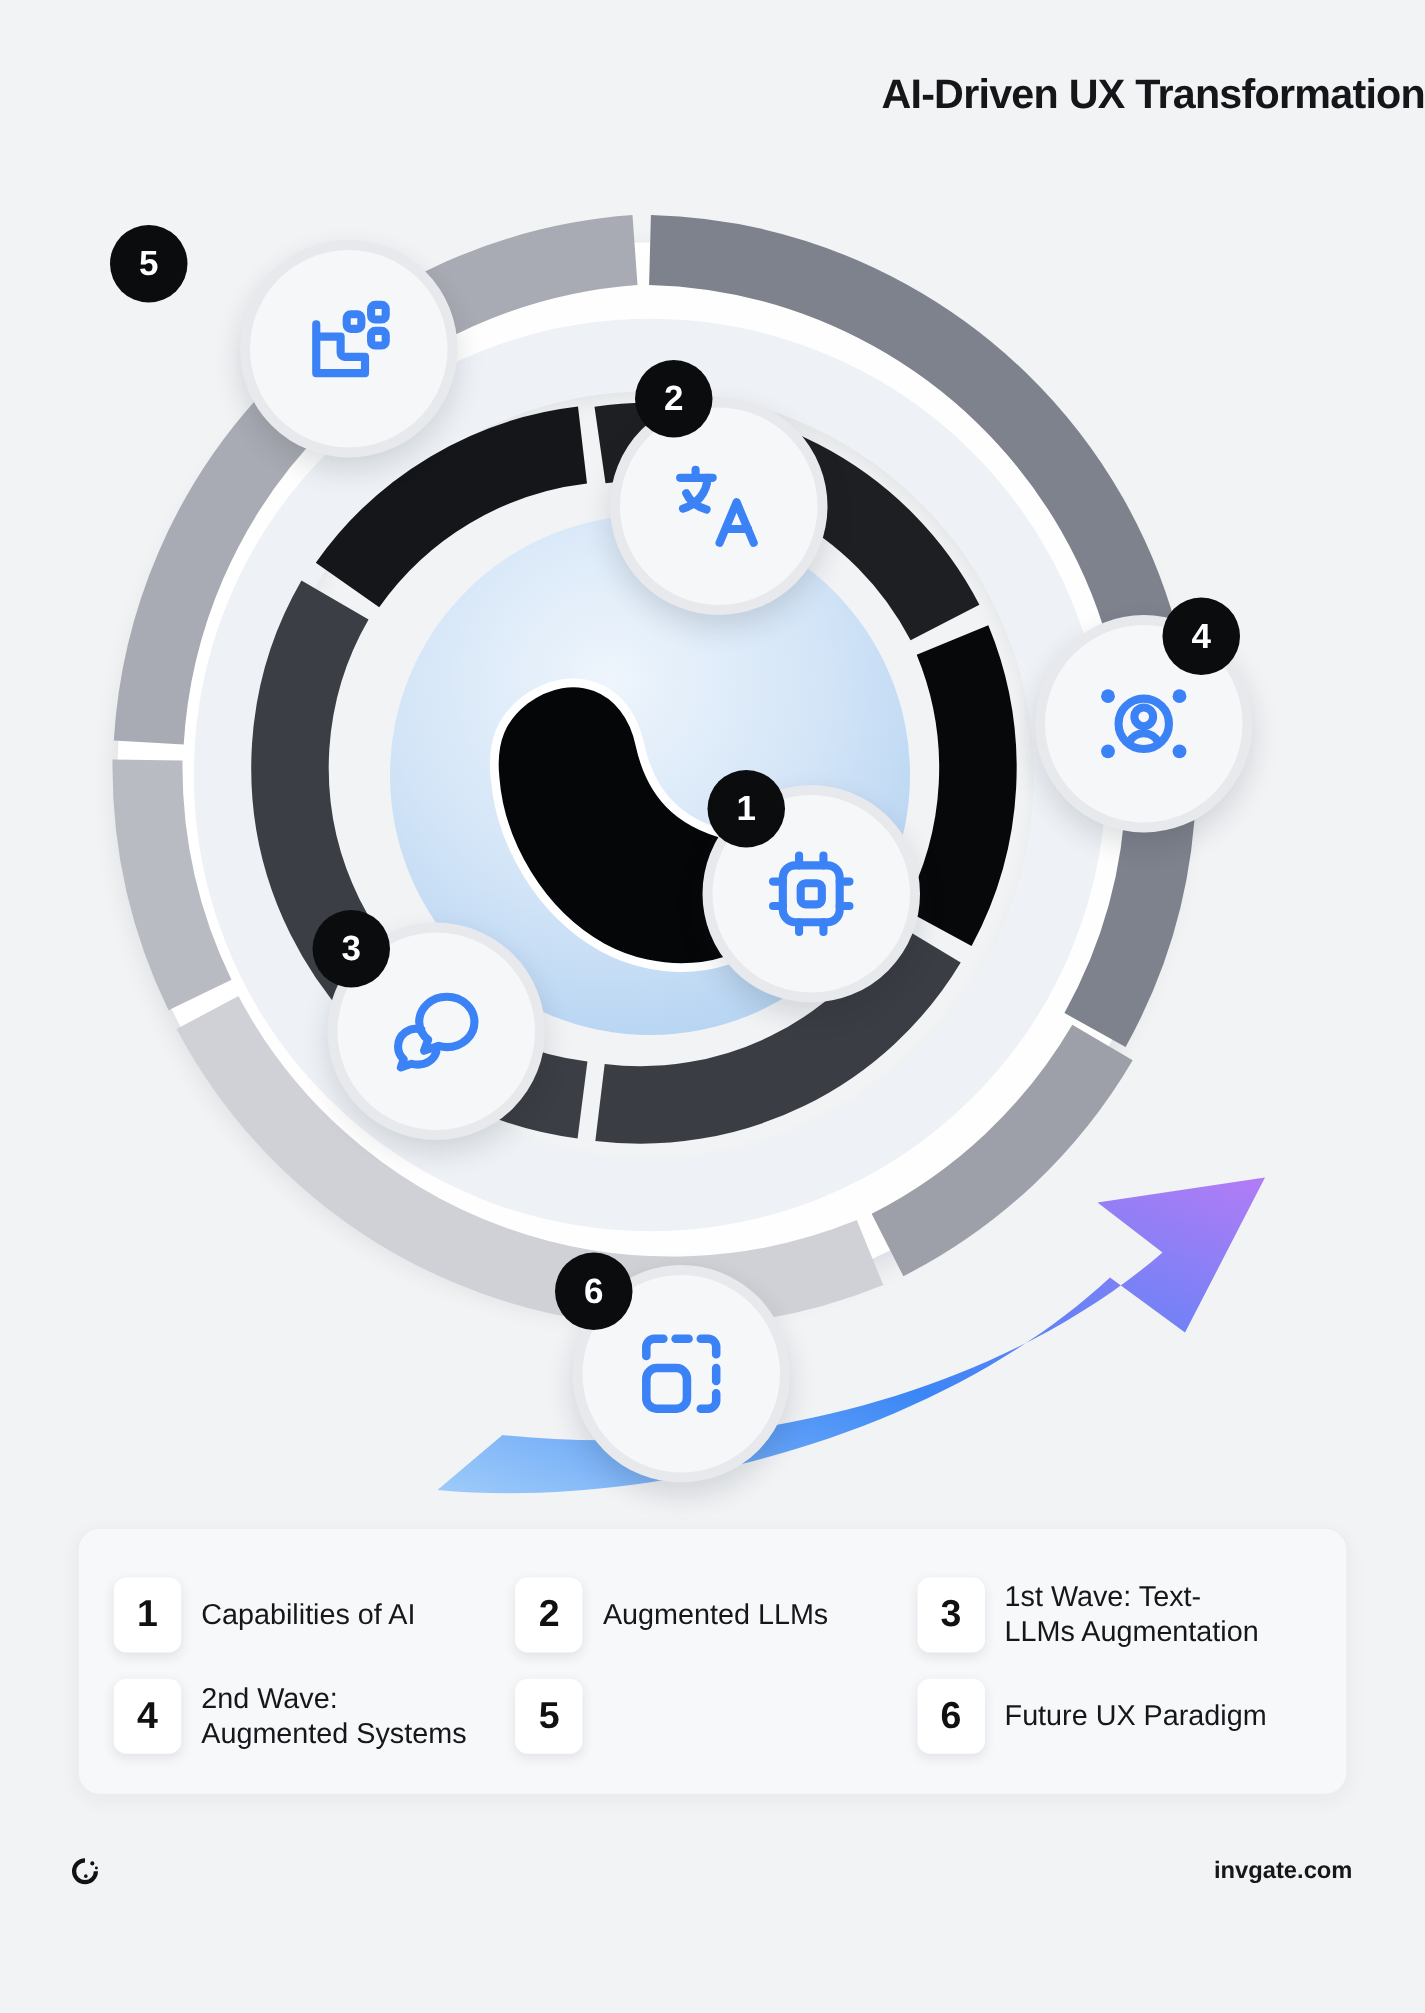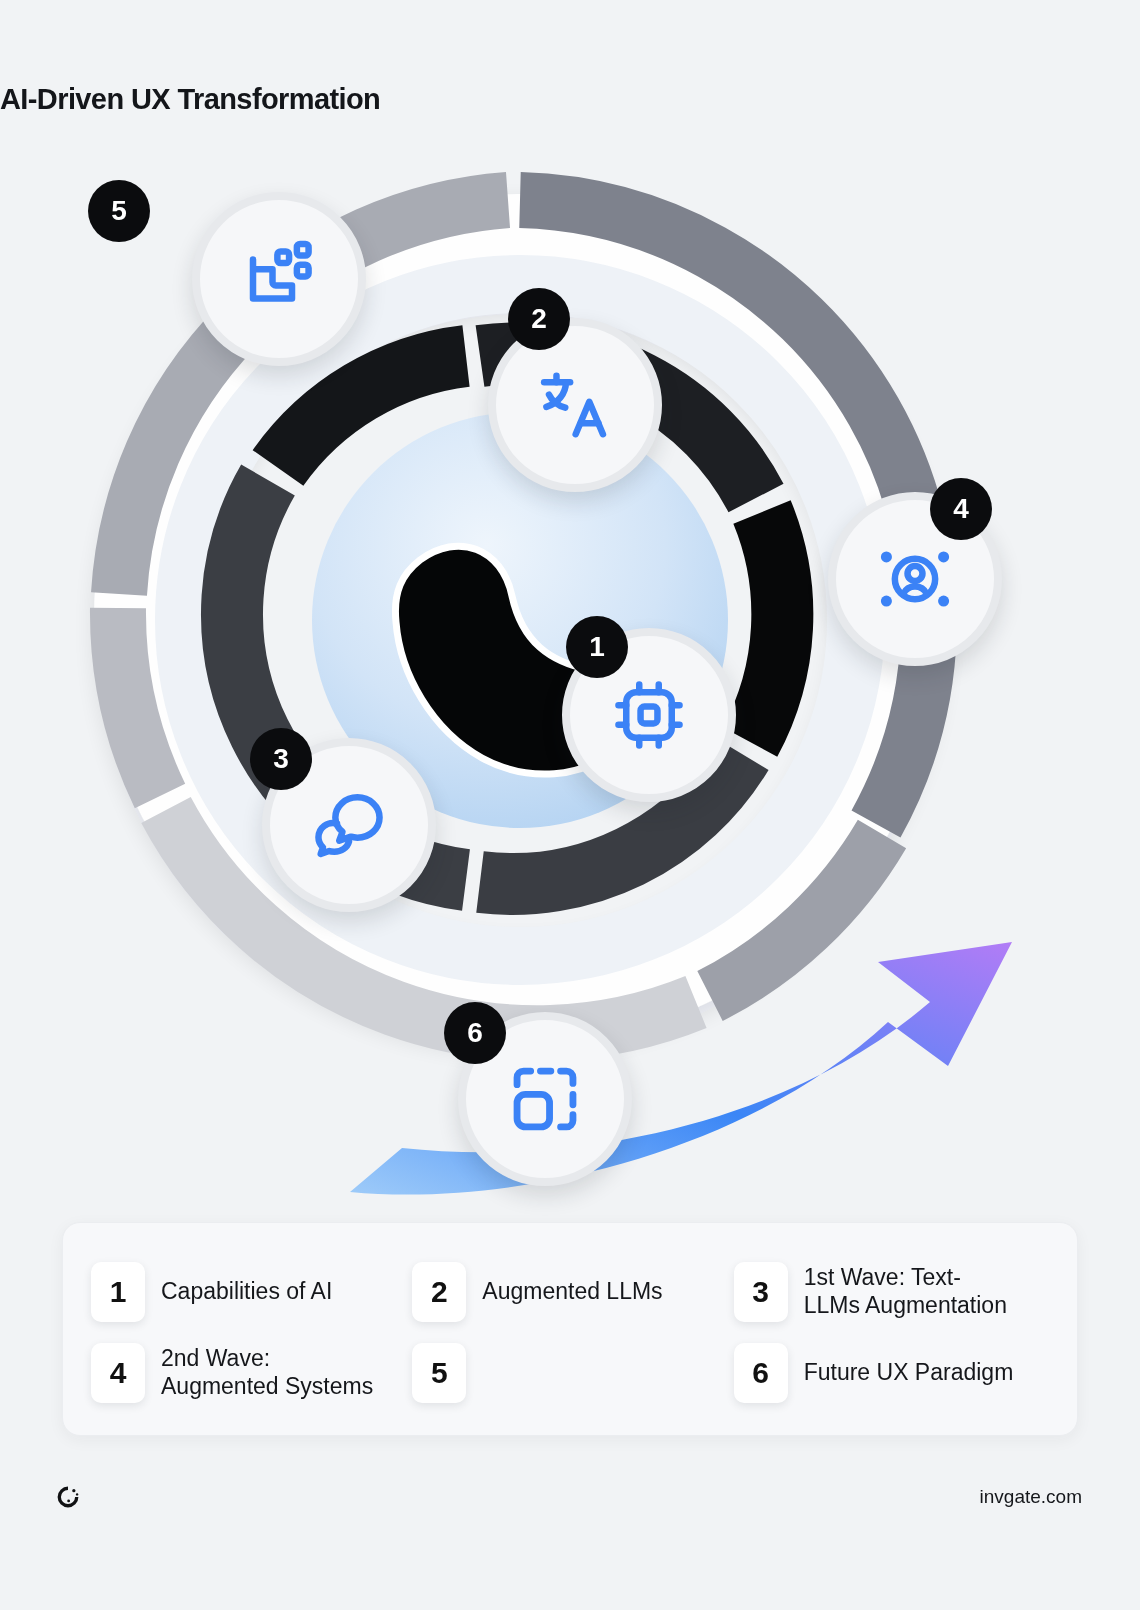--- a/index.html
+++ b/index.html
@@ -9,26 +9,25 @@
     font-family:"Liberation Sans", sans-serif;
     color:#111;
     position:relative;
     overflow:hidden;
   }
 
   
   .title {
     position:absolute;
     top:56px; left:0; right:0;
-    text-align:left;
-    font-size:29px;
+    text-align:right;
+    font-size:33px;
     font-weight:bold;
     letter-spacing:-0.6px;
     color:#14161a;
-    margin-top:27px;
   }
 
   
   .stage {
     position:absolute;
     top:150px; left:50px;
     width:1040px; height:1060px;
   }
   .stage svg { display:block; width:100%; height:100%; }
 
@@ -104,21 +103,21 @@
     font-size:23px;
     line-height:1.18;
     color:#15171b;
     max-width:250px;
   }
 
   
   .footer-logo { position:absolute; left:55px; top:1484px; width:26px; height:26px; }
   .footer-site {
     position:absolute; right:58px; top:1486px;
-    font-size:19px; font-weight:normal; color:#15171b;margin-left:23px;
+    font-size:19px; font-weight:bold; color:#15171b;margin-left:23px;
   }
 </style>
 </head>
 <body>
 
 <div class="title">AI-Driven UX Transformation</div>
 
 <div class="stage">
   <svg viewBox="0 0 1040 1060" xmlns="http://www.w3.org/2000/svg">
     <defs>

